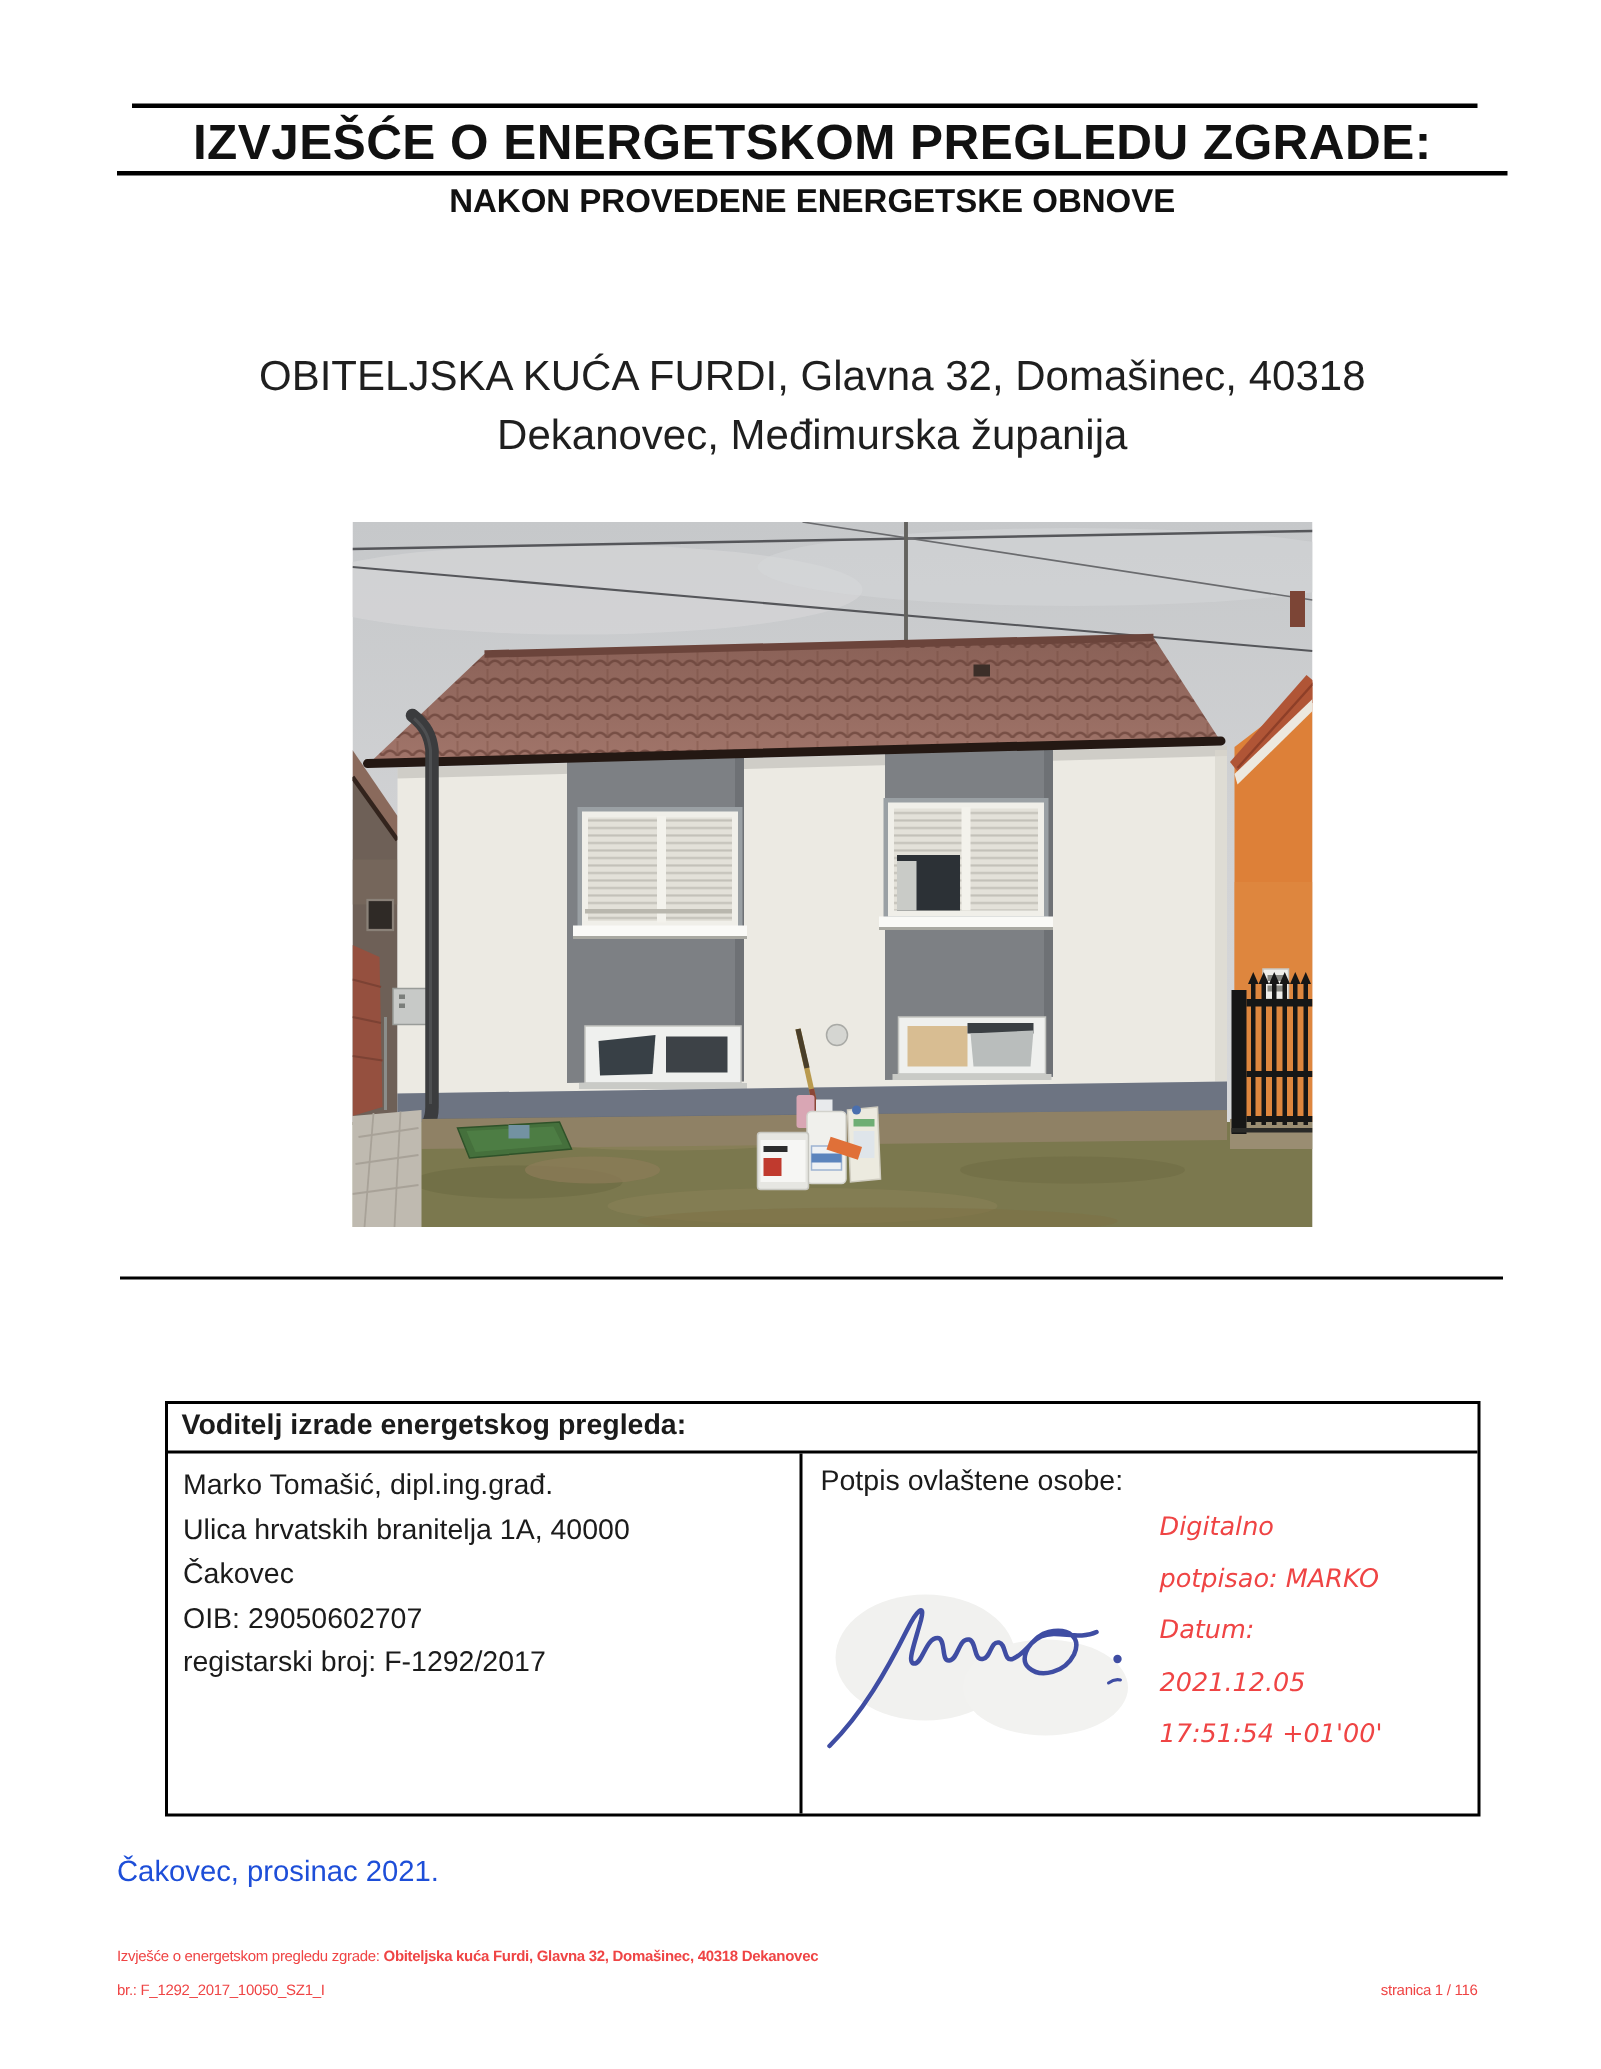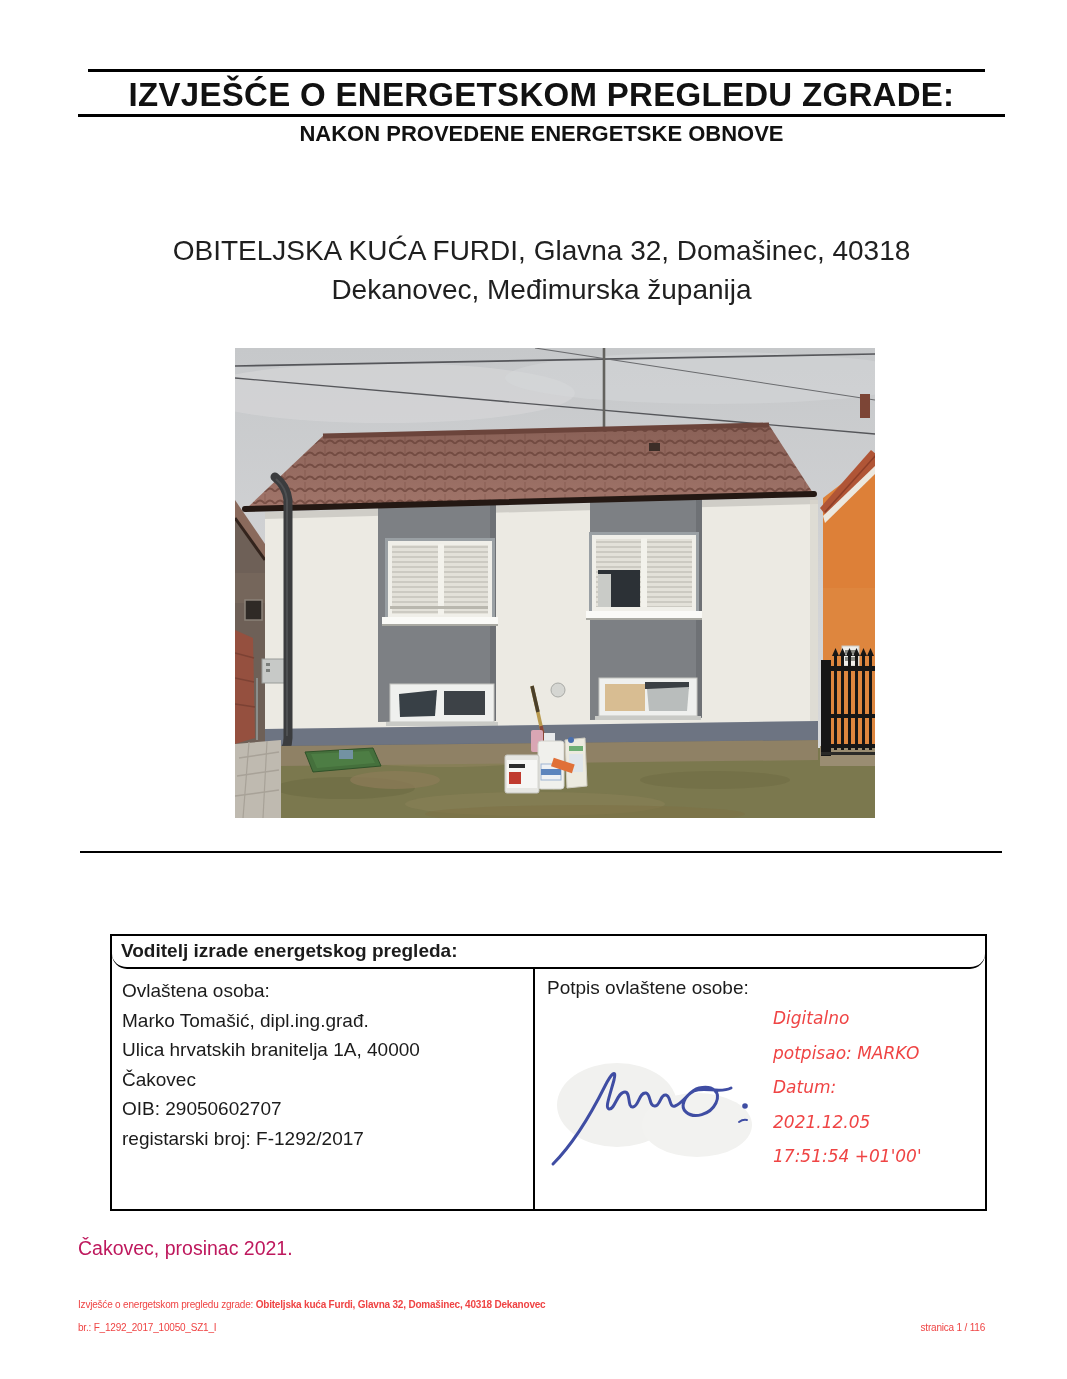--- a/index.html
+++ b/index.html
@@ -13,31 +13,31 @@
          font-size:33px;font-weight:bold;letter-spacing:.3px;color:#111;}
   .subtitle{position:absolute;left:78px;top:121px;width:927px;text-align:center;
          font-size:22px;font-weight:bold;color:#111;}
   .bheading{position:absolute;left:78px;top:231px;width:927px;text-align:center;
          font-size:28px;line-height:39px;color:#1f1f1f;}
   .bheading .inner{max-width:800px;margin:0 auto;}
   .photo{position:absolute;left:235px;top:348px;width:640px;height:470px;}
   .client{position:absolute;left:78px;top:857px;display:flex;font-size:19px;line-height:29px;}
   .client .lbl{width:267px;flex:0 0 267px;}
   .vtable{position:absolute;left:110px;top:934px;width:877px;border:2px solid #000;box-sizing:border-box;background:#fff;}
-  .vt-header{font-size:19px;font-weight:bold;padding:4px 9px 5px 9px;border-bottom:2px solid #000;border-radius:15px;}
+  .vt-header{font-size:19px;font-weight:bold;padding:4px 9px 5px 9px;border-bottom:2px solid #000;}
   .vt-body{display:flex;}
   .cell-left{width:423px;flex:0 0 423px;border-right:2px solid #000;box-sizing:border-box;
              padding:7px 10px;font-size:19px;line-height:29.5px;height:240px;}
   .cell-right{flex:1;padding:7px 12px 0 12px;height:240px;box-sizing:border-box;overflow:hidden;border-radius:24px;}
   .potpis{font-size:19px;line-height:24px;}
   .sig-row{display:flex;align-items:flex-start;}
   .sigbox{width:222px;flex:0 0 222px;margin-top:30px;}
   .digital{font-family:"DejaVu Sans",sans-serif;font-size:17px;line-height:34.5px;
            color:#ef4444;white-space:nowrap;margin-left:4px;margin-top:1px;font-style:italic;}
-  .place-date{position:absolute;left:78px;top:1237px;font-size:19.5px;color:#be185d;}
+  .place-date{position:absolute;left:78px;top:1237px;font-size:19.5px;color:#1d4ed8;}
   .footer{position:absolute;left:78px;top:1293px;width:907px;font-size:10px;
           line-height:23px;letter-spacing:-0.2px;color:#ef4444;}
   .footer .f2{display:flex;justify-content:space-between;}
   b{font-weight:bold;}
 </style>
 </head>
 <body>
 
 <div class="page">
 
@@ -247,21 +247,20 @@
     </svg>
   </div>
 
   <div class="rule rule3"></div>
 
 
   <div class="vtable">
     <div class="vt-header">Voditelj izrade energetskog pregleda:</div>
     <div class="vt-body">
       <div class="cell-left">
-        <div>Ovlaštena osoba:</div>
         <div>Marko Tomašić, dipl.ing.građ.</div>
         <div>Ulica hrvatskih branitelja 1A, 40000</div>
         <div>Čakovec</div>
         <div>OIB: 29050602707</div>
         <div>registarski broj: F-1292/2017</div>
       </div>
       <div class="cell-right">
         <div class="potpis">Potpis ovlaštene osobe:</div>
         <div class="sig-row">
           <div class="sigbox">

